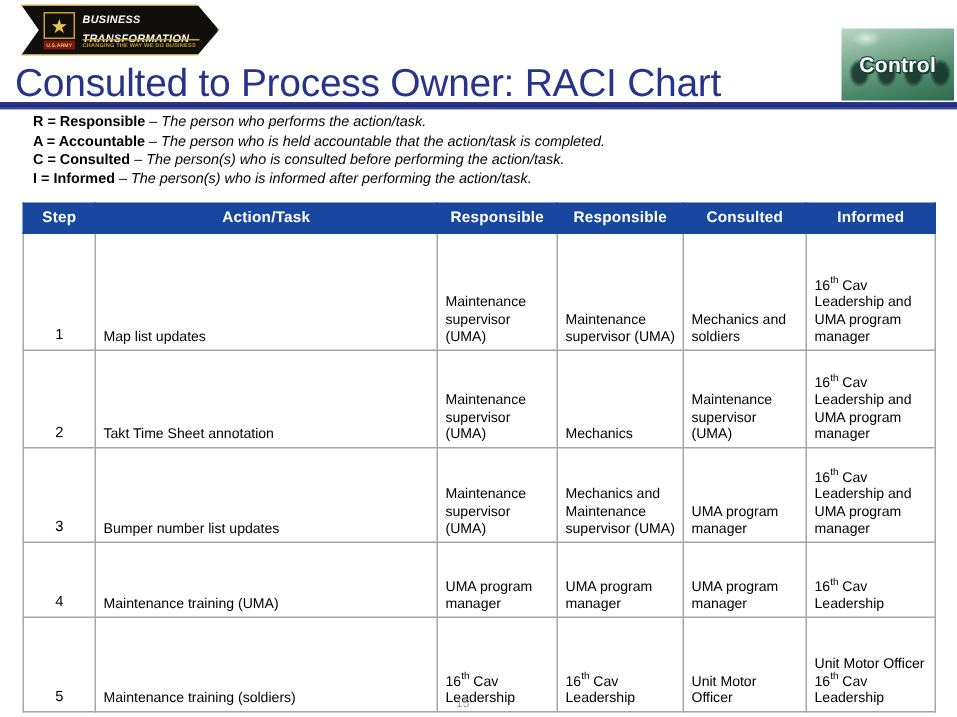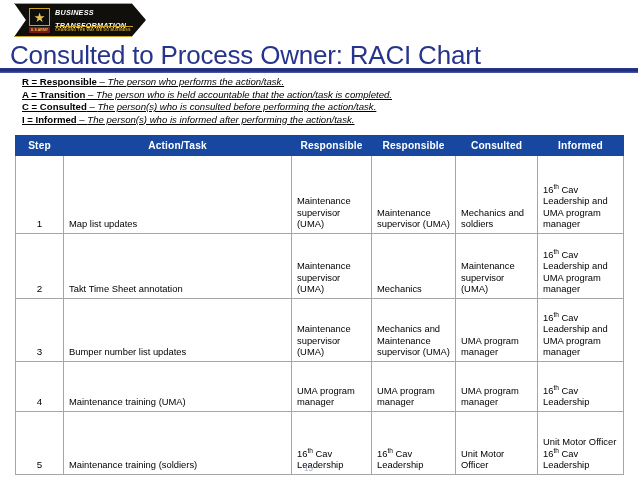--- a/index.html
+++ b/index.html
@@ -149,21 +149,20 @@
     position: absolute;
     left: 22px;
     top: 76px;
     width: 600px;
   }
   .legend-line {
     font-size: 9.6px;
     color: #000000;
     line-height: 12.6px;
     white-space: nowrap;
-    text-decoration: underline;
   }
   .legend-key { font-weight: bold; }
   .legend-desc { font-style: italic; }
 
   
   .raci-table {
     position: absolute;
     left: 15px;
     top: 135px;
     width: 608px;
@@ -233,30 +232,33 @@
     <div class="bt-star-box">
       <span class="bt-star">★</span>
     </div>
     <div class="bt-usarmy">U.S.ARMY</div>
     <div class="bt-l1">BUSINESS</div>
     <div class="bt-l2">TRANSFORMATION</div>
     <div class="bt-rule"></div>
     <div class="bt-l3">CHANGING THE WAY WE DO BUSINESS</div>
   </div>
 
+  <div class="control-badge">
+    <div class="control-text">Control</div>
+  </div>
 
   <div class="slide-title">Consulted to Process Owner:  RACI Chart</div>
   <div class="title-divider"></div>
 
   <div class="legend">
     <div class="legend-line">
       <span class="legend-key">R = Responsible</span><span> – </span><span class="legend-desc">The person who performs the action/task.</span>
     </div>
     <div class="legend-line">
-      <span class="legend-key">A = Transition</span><span> – </span><span class="legend-desc">The person who is held accountable that the action/task is completed.</span>
+      <span class="legend-key">A = Accountable</span><span> – </span><span class="legend-desc">The person who is held accountable that the action/task is completed.</span>
     </div>
     <div class="legend-line">
       <span class="legend-key">C = Consulted</span><span> – </span><span class="legend-desc">The person(s) who is consulted before performing the action/task.</span>
     </div>
     <div class="legend-line">
       <span class="legend-key">I = Informed</span><span> – </span><span class="legend-desc">The person(s) who is informed after performing the action/task.</span>
     </div>
   </div>
 
   <table class="raci-table">

